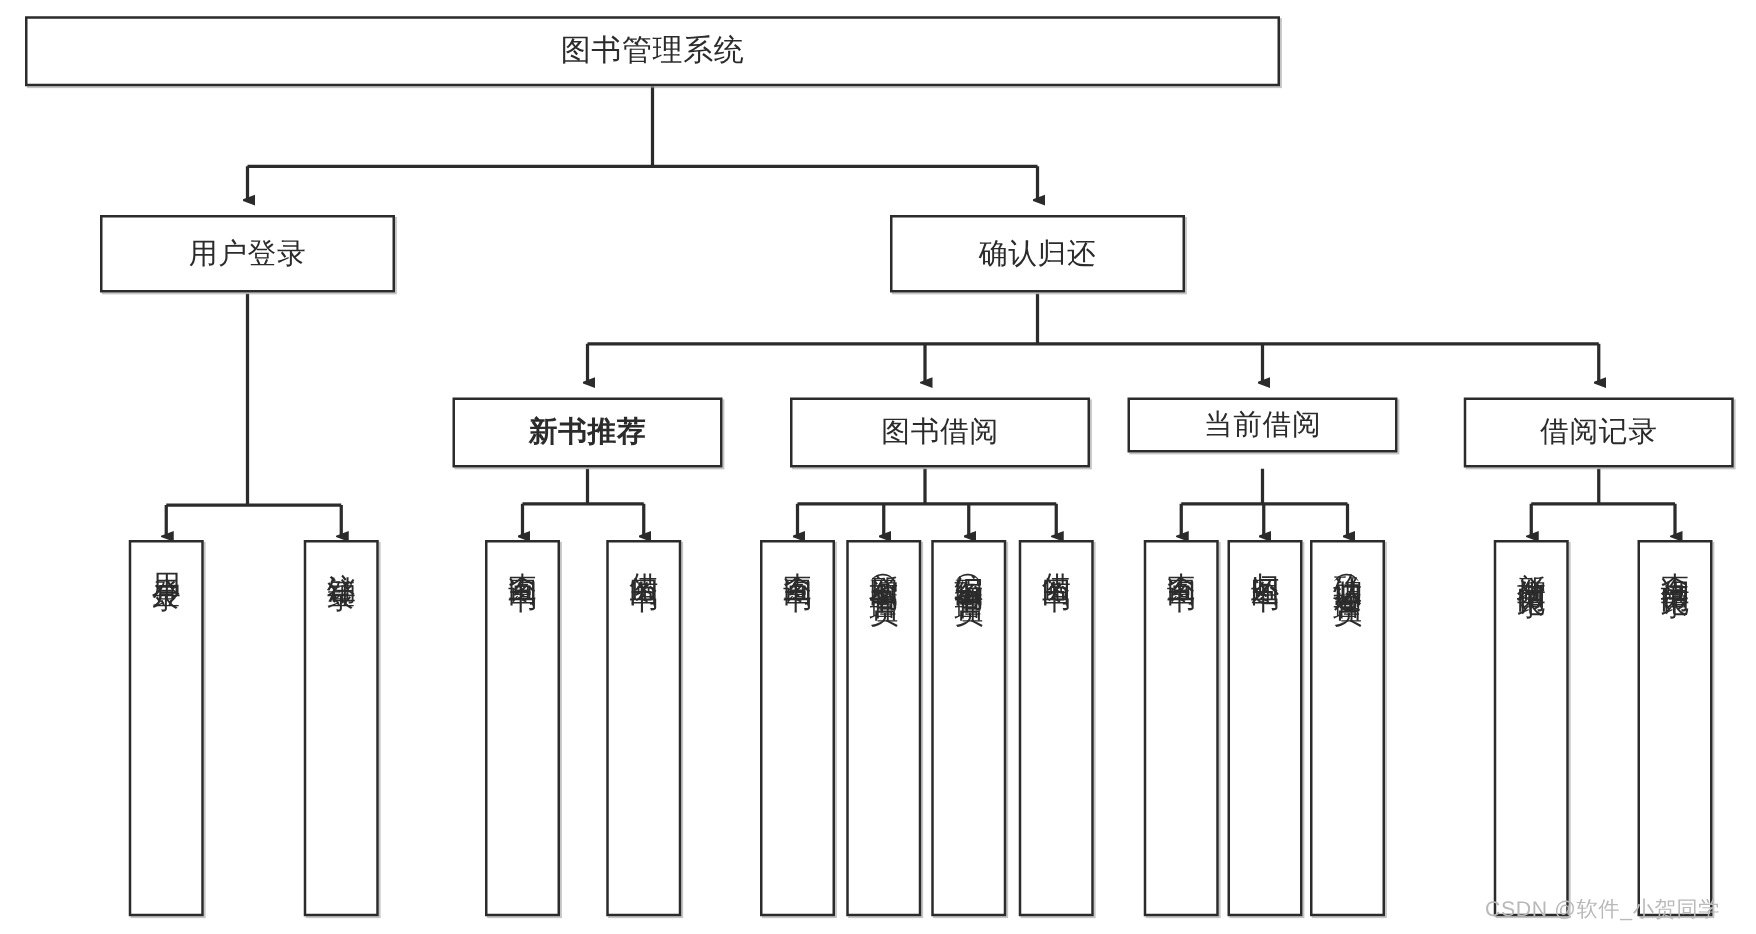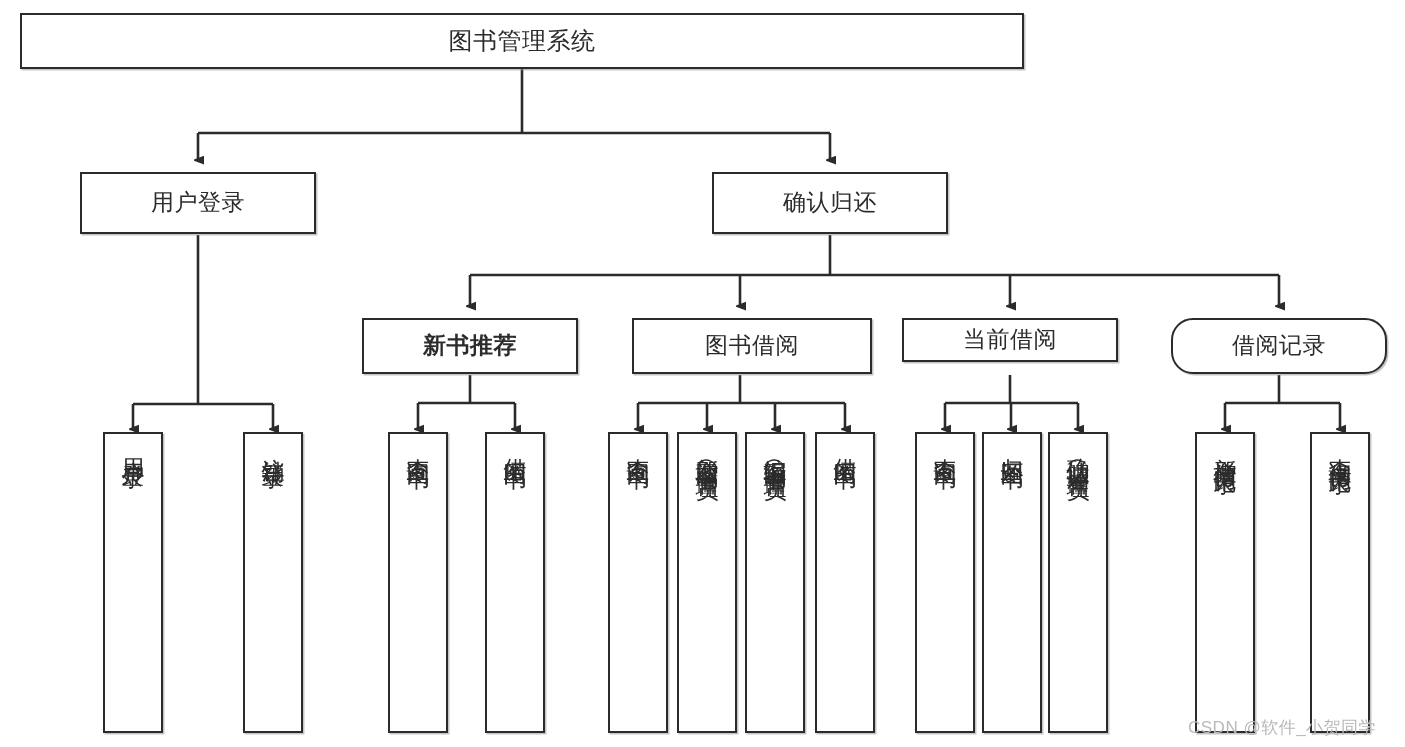--- a/index.html
+++ b/index.html
@@ -149,21 +149,21 @@
   </div>
 
   <div class="node horiz" style="left:632px; top:318px; width:240px; height:56px;">
     <span class="node-label">图书借阅</span>
   </div>
 
   <div class="node horiz" style="left:902px; top:318px; width:216px; height:44px;">
     <span class="node-label">当前借阅</span>
   </div>
 
-  <div class="node horiz" style="left:1171px; top:318px; width:216px; height:56px;border-radius:22px;">
+  <div class="node horiz" style="left:1171px; top:318px; width:216px; height:56px;">
     <span class="node-label">借阅记录</span>
   </div>
 
   <div class="node vert" style="left:103px; top:432px; width:60px; height:301px;">
     <span class="node-label">用户登录</span>
   </div>
 
   <div class="node vert" style="left:243px; top:432px; width:60px; height:301px;">
     <span class="node-label">注销登录</span>
   </div>

